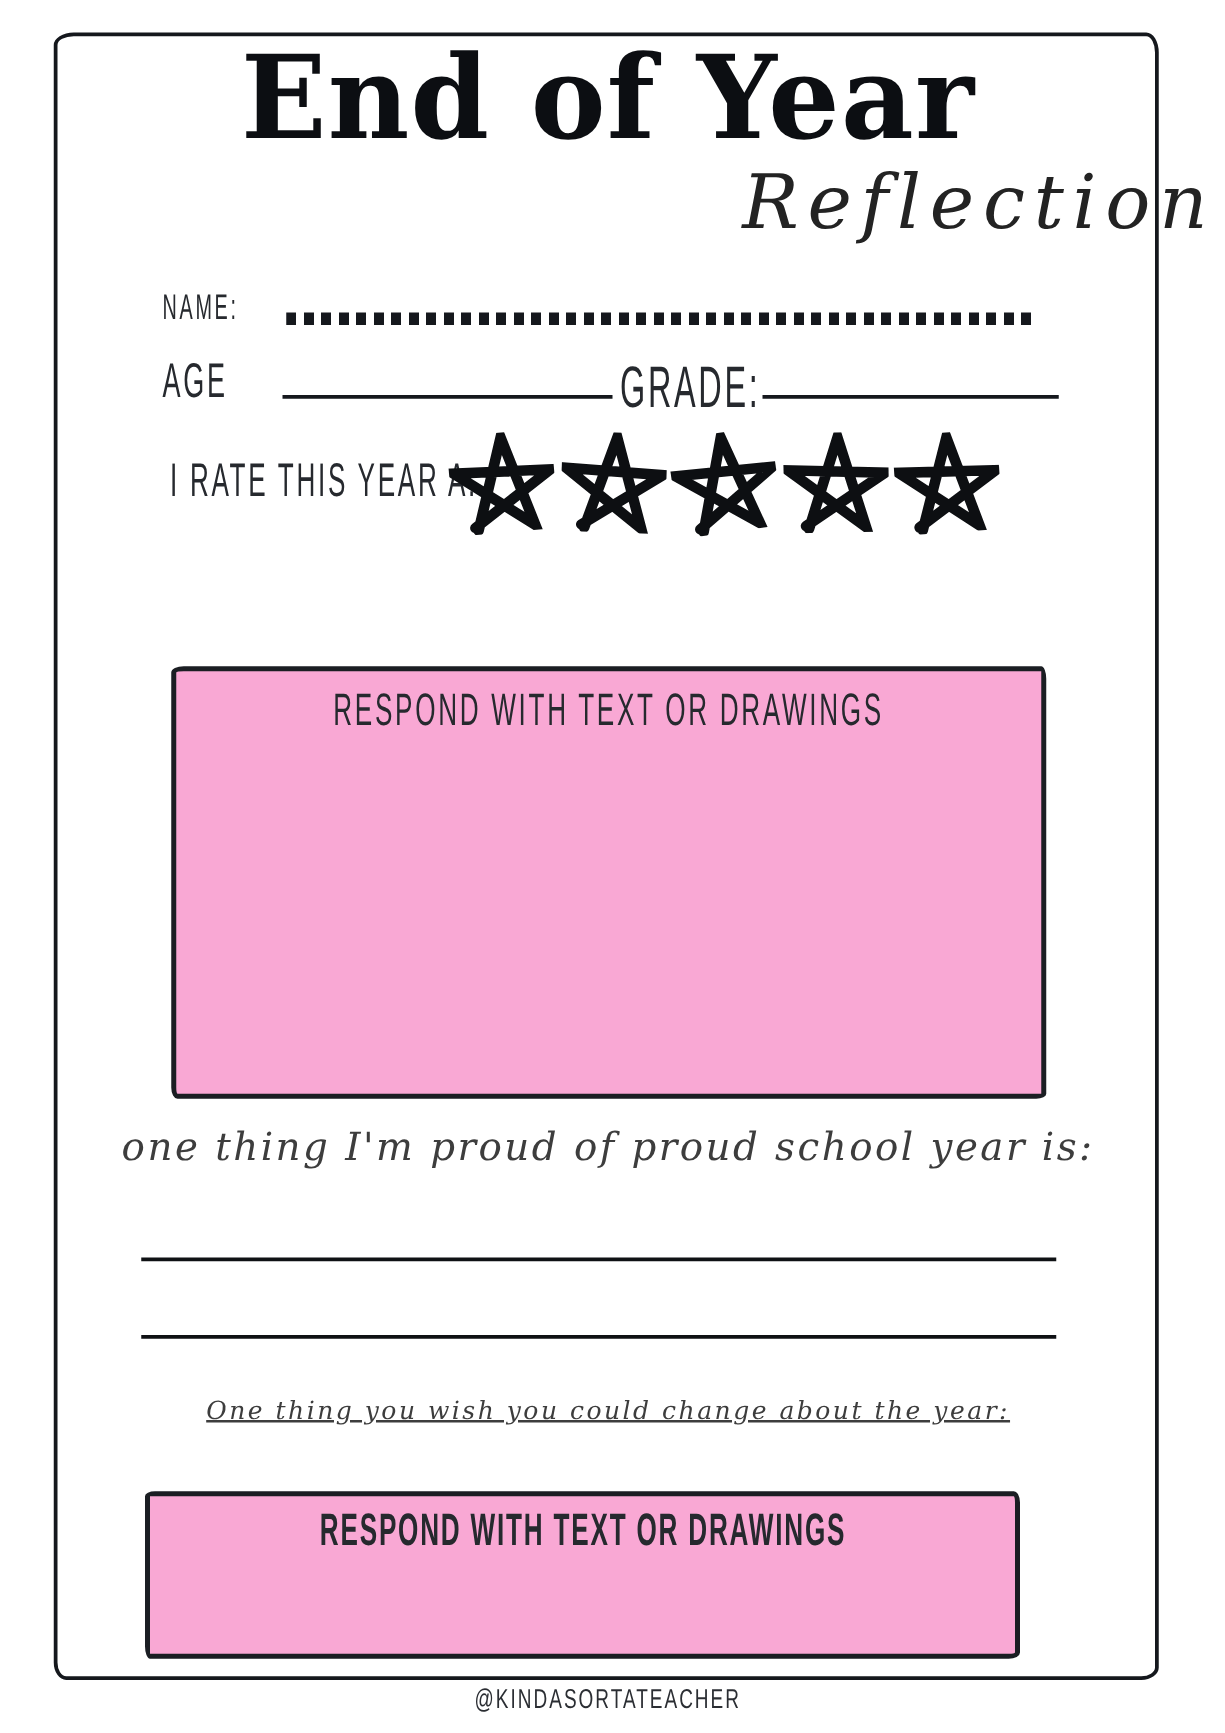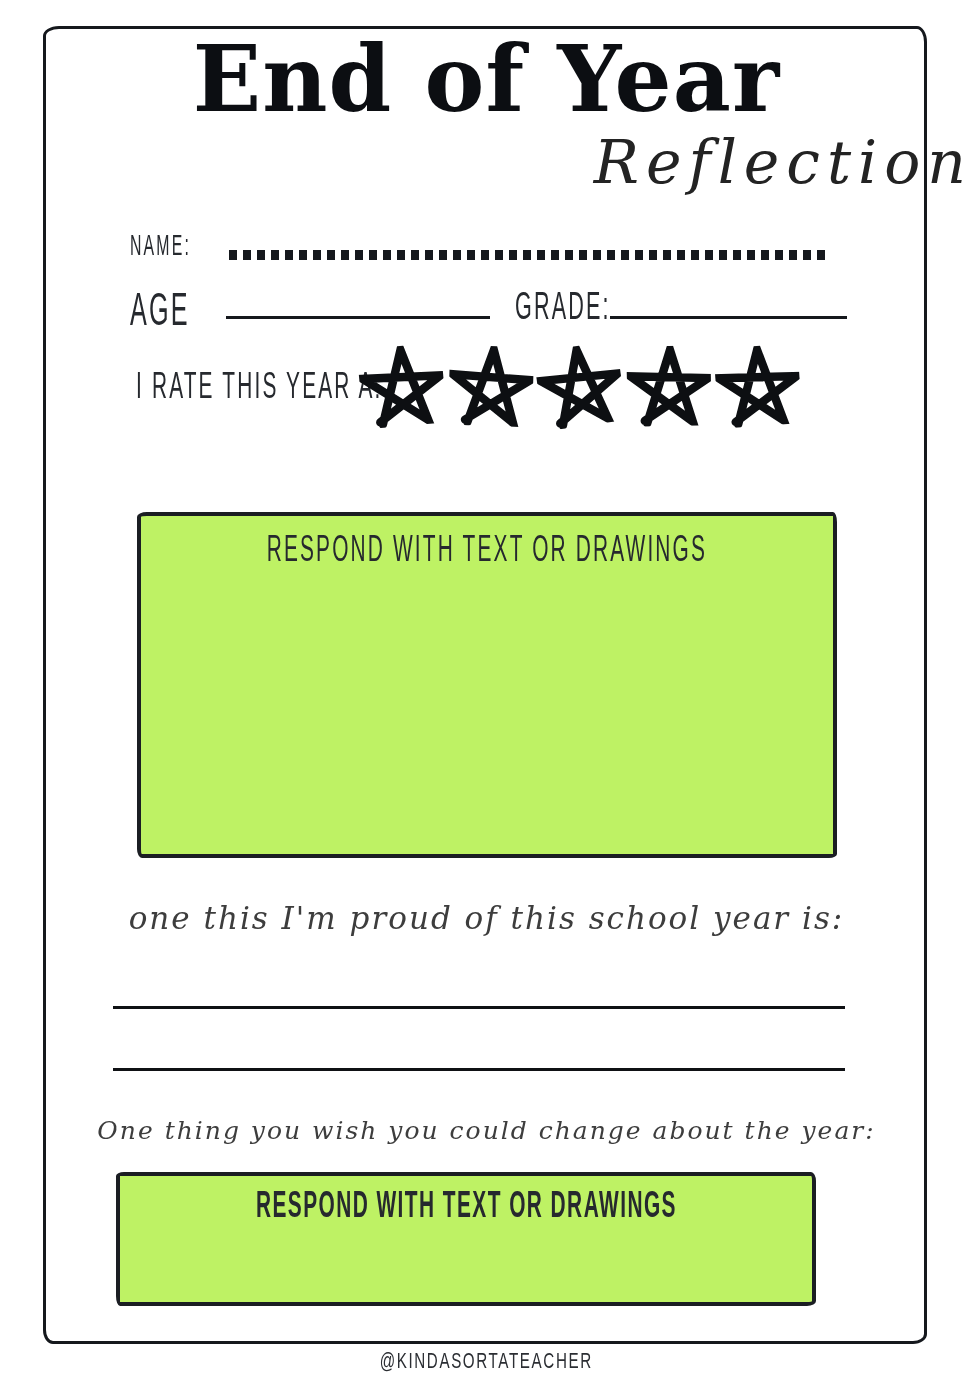--- a/index.html
+++ b/index.html
@@ -57,23 +57,23 @@
     transform-origin:left center;
     white-space:nowrap;
   }
   .skinny.centered{transform-origin:center center;}
   
   .name-label{position:absolute;left:130px;top:233px;font-size:22px;}
   .dotted-line{
     position:absolute;left:229px;top:250px;width:598px;height:10px;
     background:repeating-linear-gradient(90deg,var(--ink) 0 8px,transparent 8px 14px);
   }
-  .age-label{position:absolute;left:130px;top:289px;font-size:35px;}
+  .age-label{position:absolute;left:130px;top:289px;font-size:30px;}
   .age-line{position:absolute;left:226px;top:316px;width:264px;height:3px;background:var(--ink);}
-  .grade-label{position:absolute;left:515px;top:289px;font-size:30px;}
+  .grade-label{position:absolute;left:496px;top:289px;font-size:36px;}
   .grade-line{position:absolute;left:610px;top:316px;width:237px;height:3px;background:var(--ink);}
   
   .rating-label{position:absolute;left:136px;top:369px;font-size:29px;}
   .stars{
     position:absolute;left:360px;top:346px;
     display:flex;gap:5px;align-items:center;
   }
   .star{width:84px;height:80px;display:block;}
   .star svg{width:100%;height:100%;display:block;}
   .stars .star:nth-child(1){transform:rotate(-5deg);}
@@ -85,26 +85,27 @@
   .script-prompt{
     position:absolute;left:0;right:0;
     text-align:center;
     font-family:"DejaVu Serif",serif;
     font-style:italic;font-weight:400;
     color:var(--script);
     letter-spacing:2px;
   }
   .prompt-memory{top:446px;font-size:31px;}
   .prompt-proud{top:900px;font-size:31px;}
-  .prompt-change{top:1116px;font-size:25px;}
+  .prompt-change{top:1116px;font-size:20px;text-decoration:underline;}
   
   .respond-box{
     position:absolute;
     border:4px solid #1b1e23;
-    background:#bef264;
+    background:#f9a8d4;
+    margin-top:21px;
   }
   .box-memory{
     left:137px;top:512px;width:700px;height:346px;
     border-radius:10px 4px 8px 5px / 5px 10px 4px 9px;
   }
   .box-change{
     left:116px;top:1172px;width:700px;height:134px;
     border-radius:8px 5px 9px 4px / 4px 9px 5px 10px;
   }
   .box-placeholder{
@@ -181,21 +182,21 @@
       </svg>
     </span>
     </div>
 
   <div class="respond-box box-memory">
     <div class="box-placeholder">
       <span class="skinny centered">RESPOND WITH TEXT OR DRAWINGS</span>
     </div>
   </div>
 
-  <div class="script-prompt prompt-proud">one this I'm proud of this school year is:</div>
+  <div class="script-prompt prompt-proud">one thing I'm proud of proud school year is:</div>
   <div class="writing-lines">
     <div class="writing-line"></div>
   <div class="writing-line"></div>
     </div>
 
   <div class="script-prompt prompt-change">One thing you wish you could change about the year:</div>
   <div class="respond-box box-change">
     <div class="box-placeholder">
       <span class="skinny centered">RESPOND WITH TEXT OR DRAWINGS</span>
     </div>

